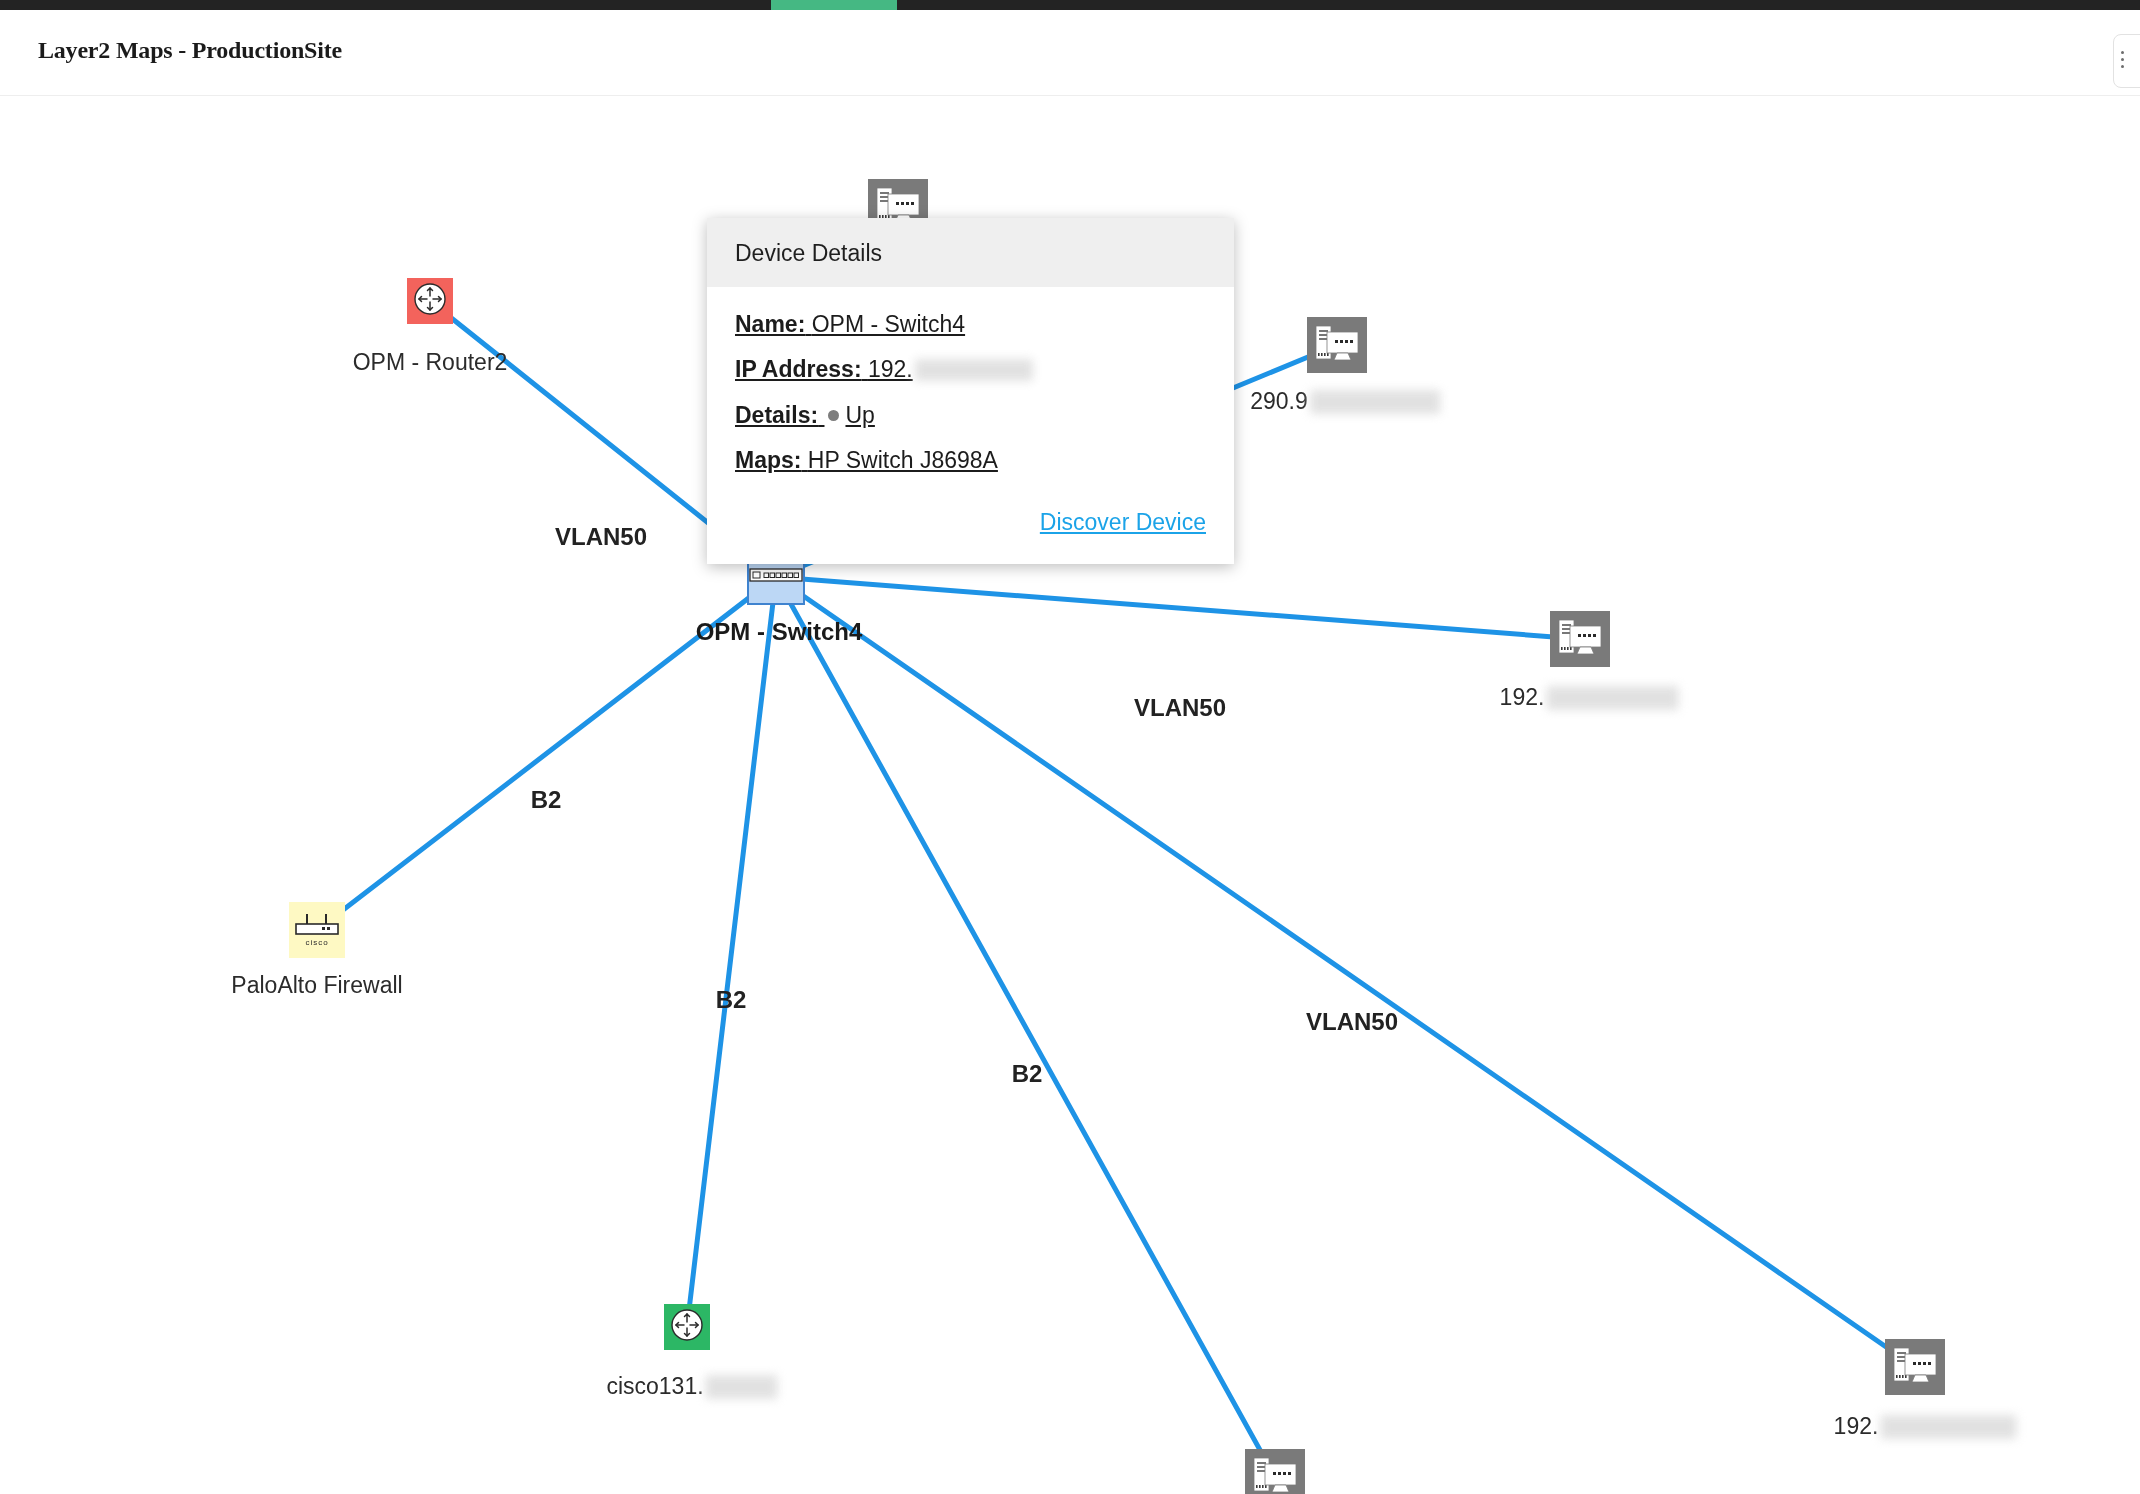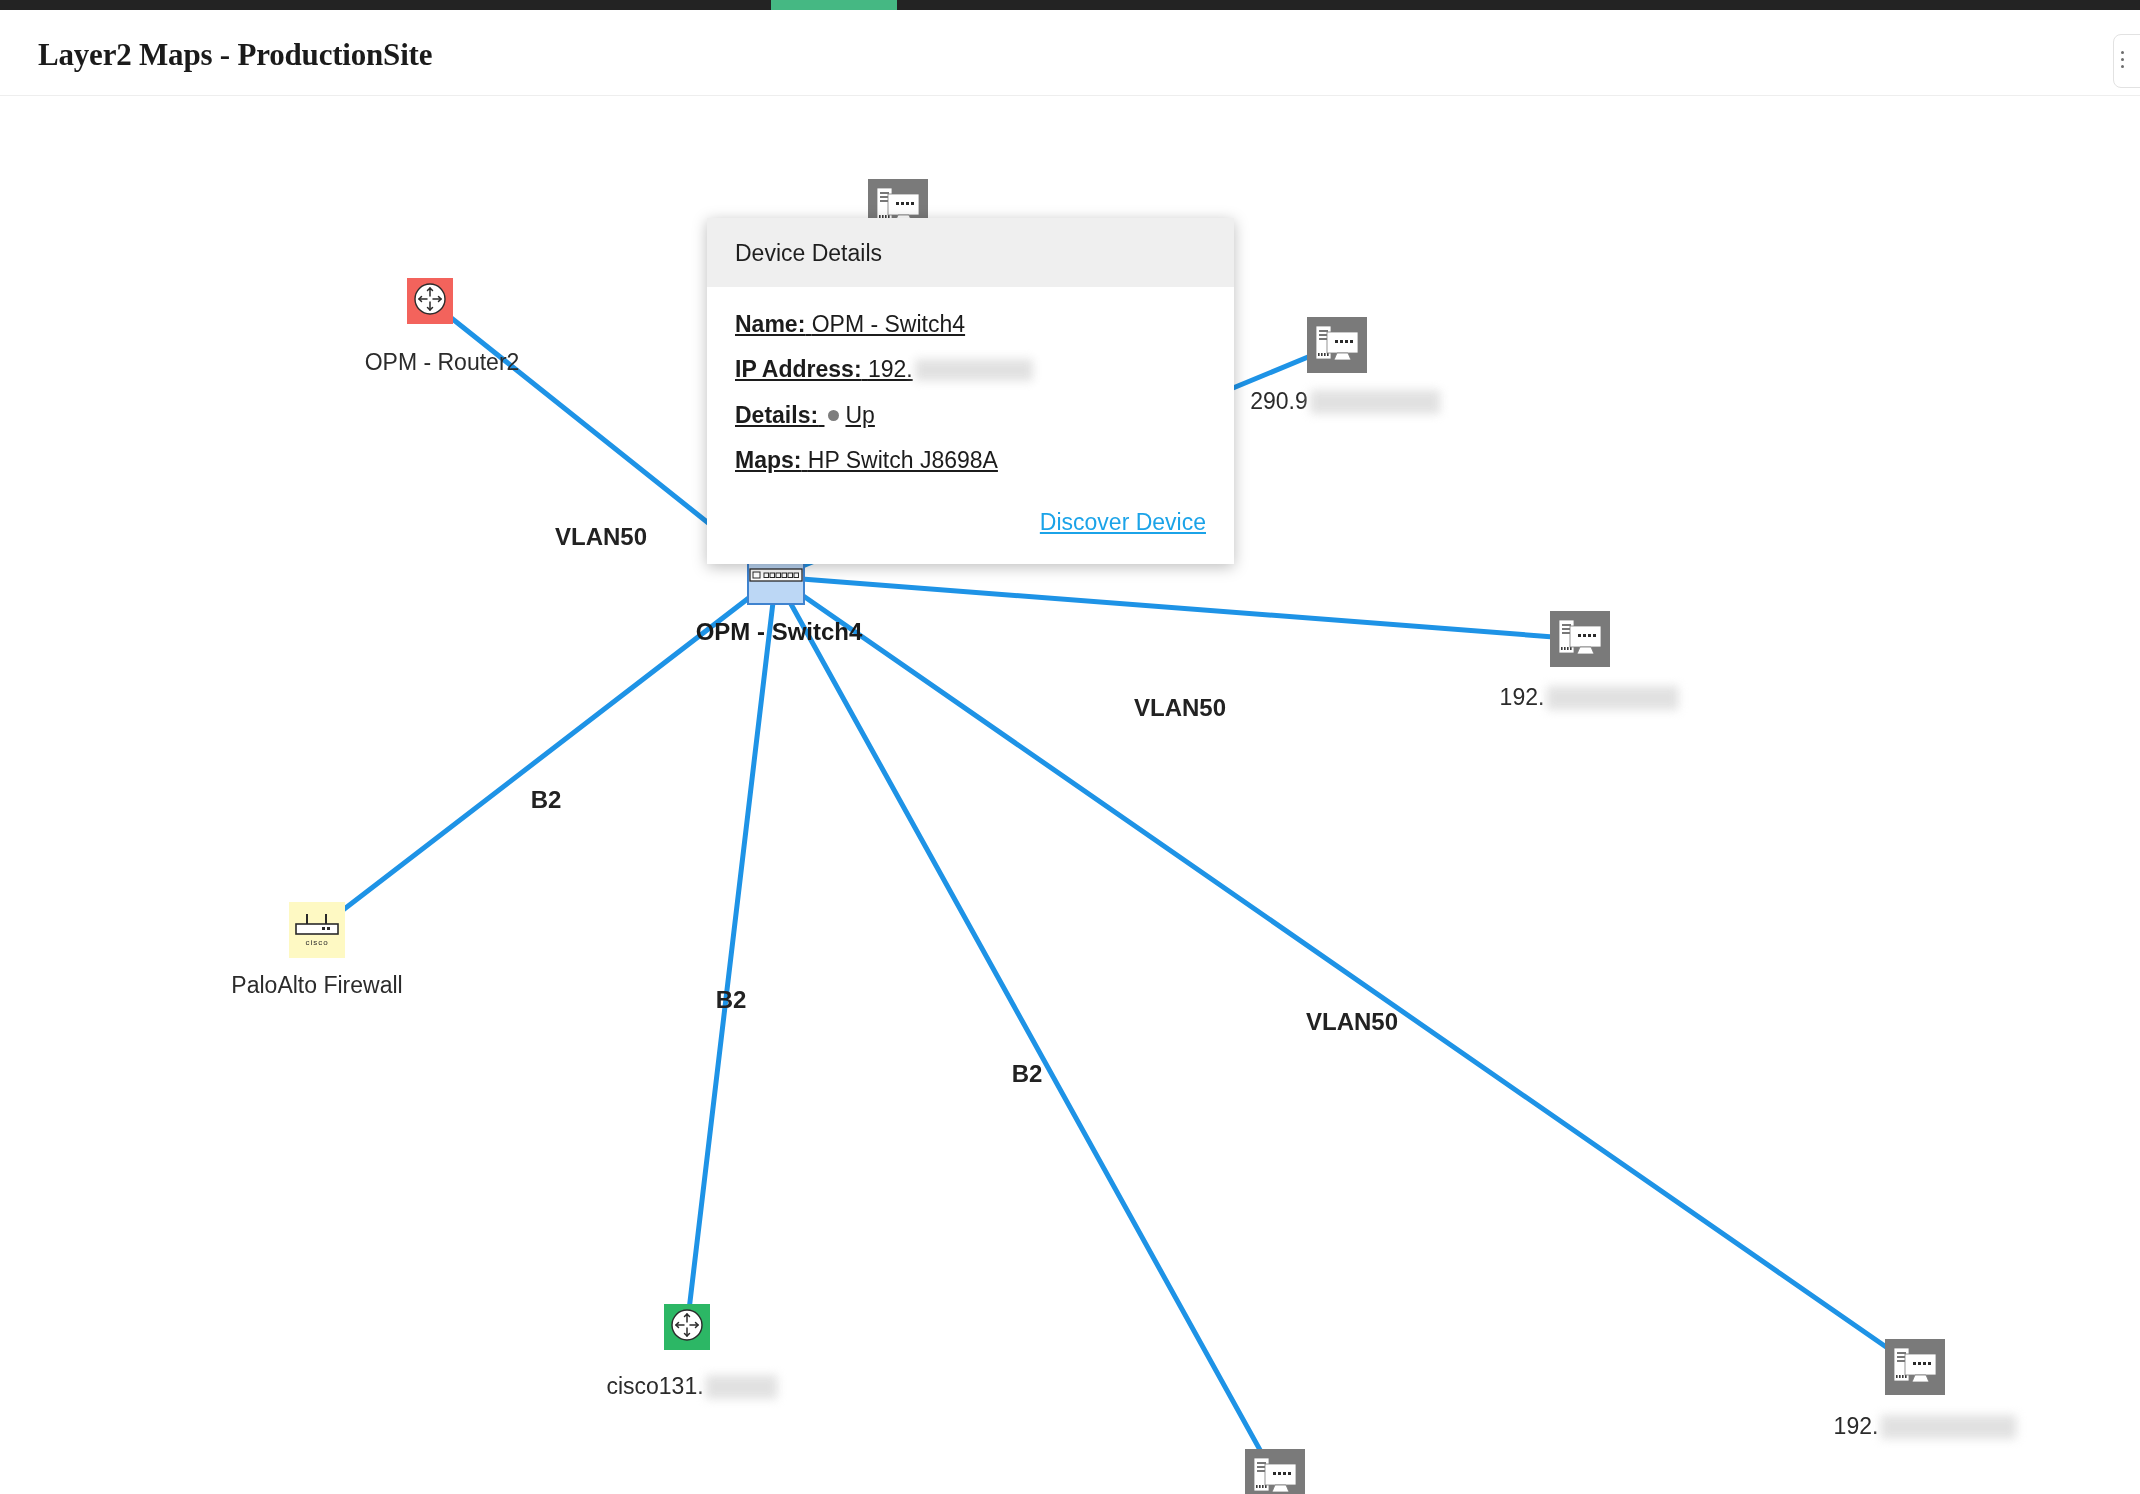--- a/index.html
+++ b/index.html
@@ -43,21 +43,21 @@
     background: #ffffff;
     border-bottom: 1px solid #eeeeee;
     box-sizing: border-box;
   }
   .page-title {
     position: absolute;
     left: 38px;
     top: 27px;
     font-family: "Liberation Serif", serif;
     font-weight: bold;
-    font-size: 31px;
+    font-size: 24px;
     color: #1b1b1b;
     letter-spacing: -0.2px;
     white-space: nowrap;
   }
 
   
   .corner-control {
     position: absolute;
     top: 34px;
     left: 2113px;
@@ -265,21 +265,21 @@
               <polyline points="14.5,8.5 17,6 19.5,8.5"></polyline>
               <line x1="17" y1="20" x2="17" y2="28"></line>
               <polyline points="14.5,25.5 17,28 19.5,25.5"></polyline>
               <line x1="14" y1="17" x2="6" y2="17"></line>
               <polyline points="8.5,14.5 6,17 8.5,19.5"></polyline>
               <line x1="20" y1="17" x2="28" y2="17"></line>
               <polyline points="25.5,14.5 28,17 25.5,19.5"></polyline>
             </g>
           </svg></span>
       </div>
-      <div class="node-label" style="left: 442px; top: 252px;"><span>OPM - Router2</span></div>
+      <div class="node-label" style="left: 430px; top: 252px;"><span>OPM - Router2</span></div>
       <div class="node-icon tile tile-grey" style="left: 898px; top: 110px; width: 60px; height: 56px;">
         <span><svg width="48" height="42" viewBox="0 0 48 42">
             <rect x="3" y="4" width="15" height="33" fill="#ffffff" stroke="#7a7a7a" stroke-width="0.8"></rect>
             <g stroke="#4a4a4a" stroke-width="1.5">
               <line x1="6" y1="9" x2="15" y2="9"></line>
               <line x1="6" y1="13" x2="15" y2="13"></line>
               <line x1="6" y1="17" x2="15" y2="17"></line>
             </g>
             <g fill="#3a3a3a">
               <rect x="5" y="31" width="1.6" height="3"></rect>

